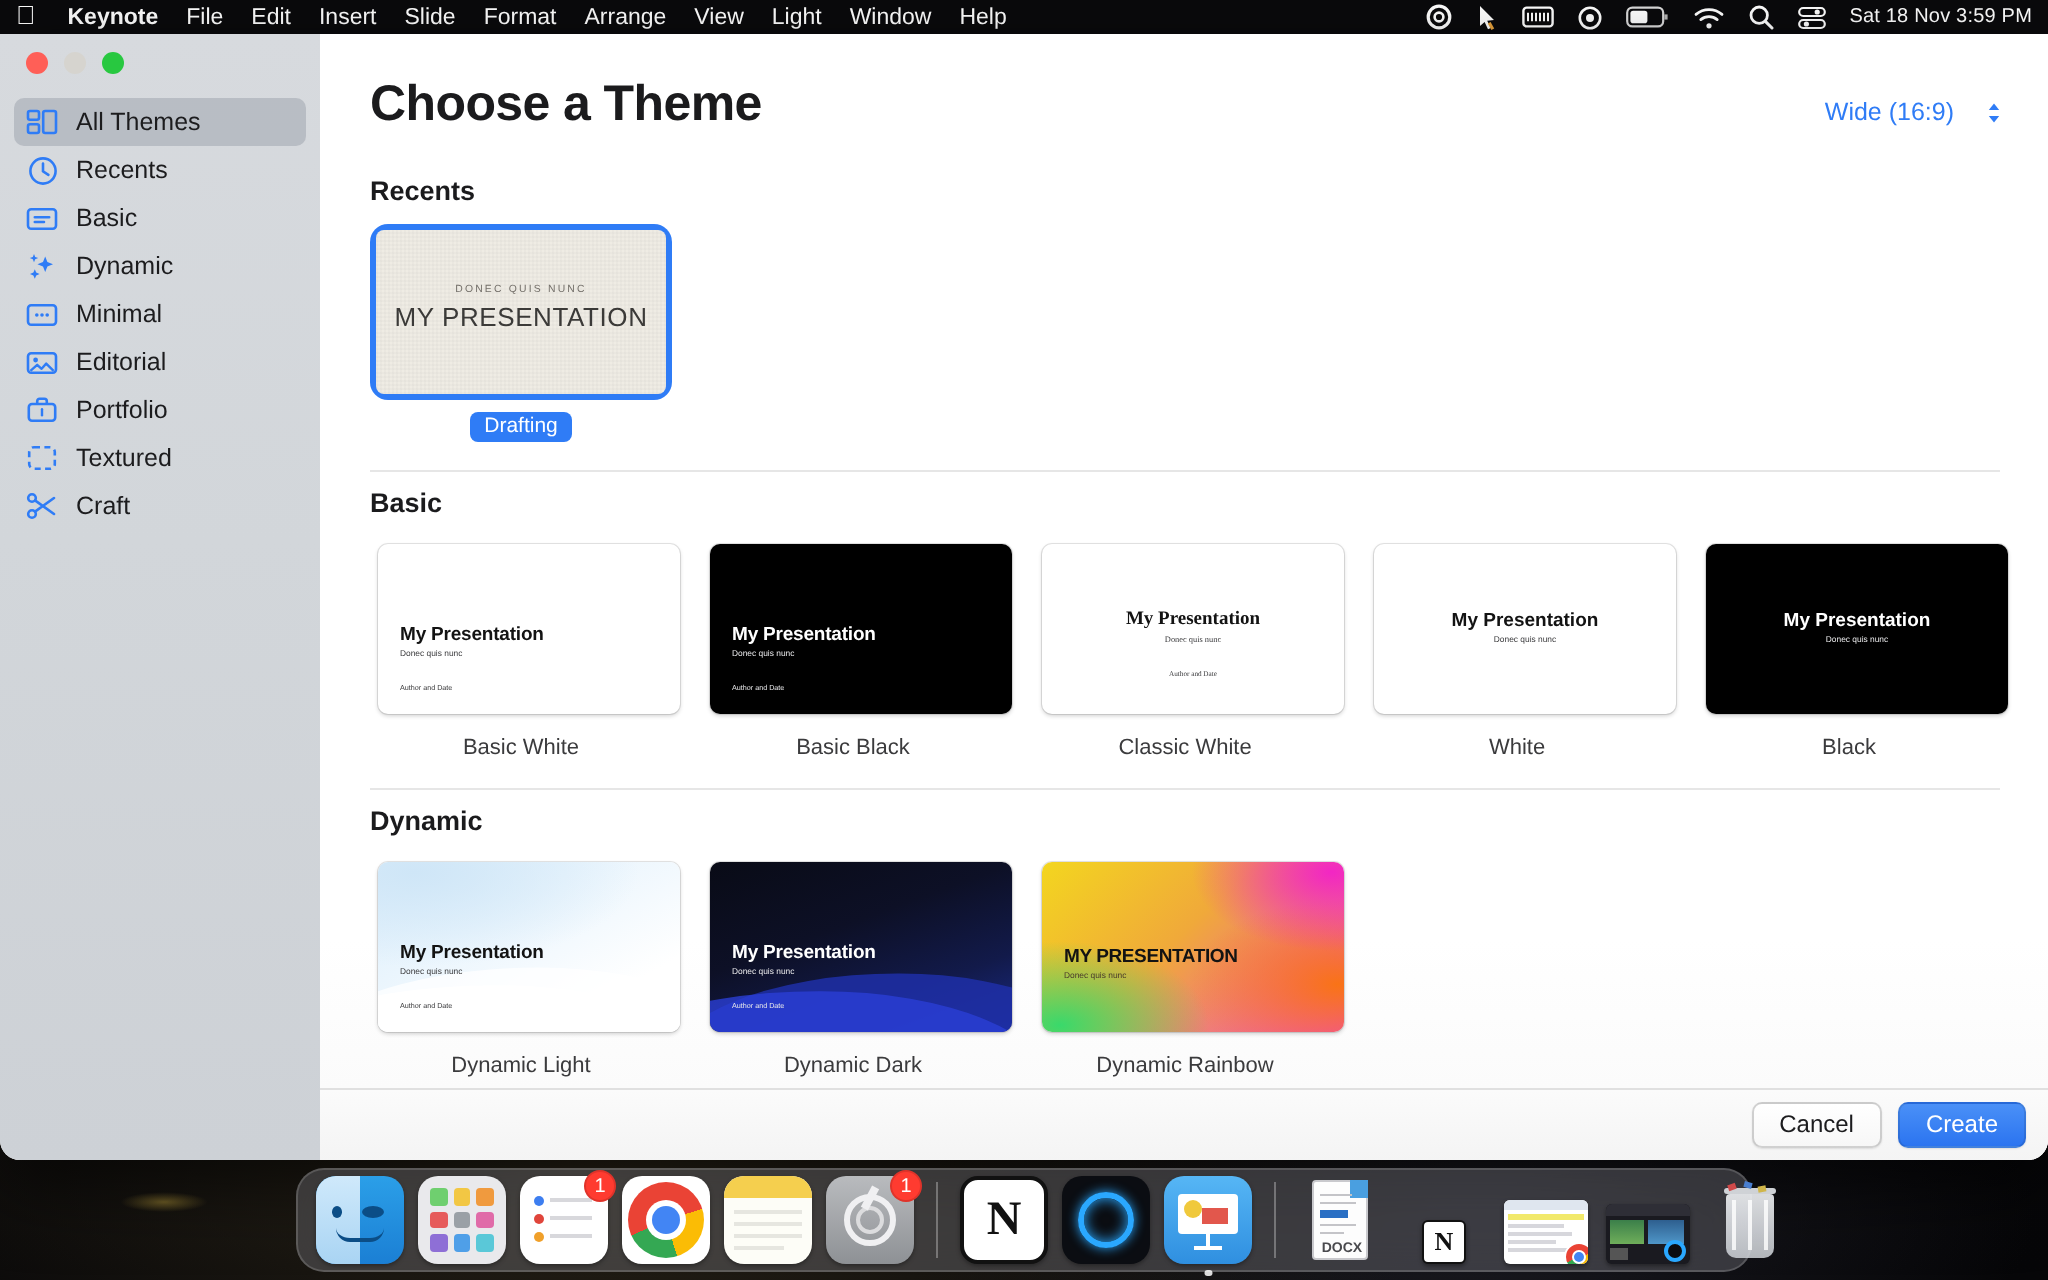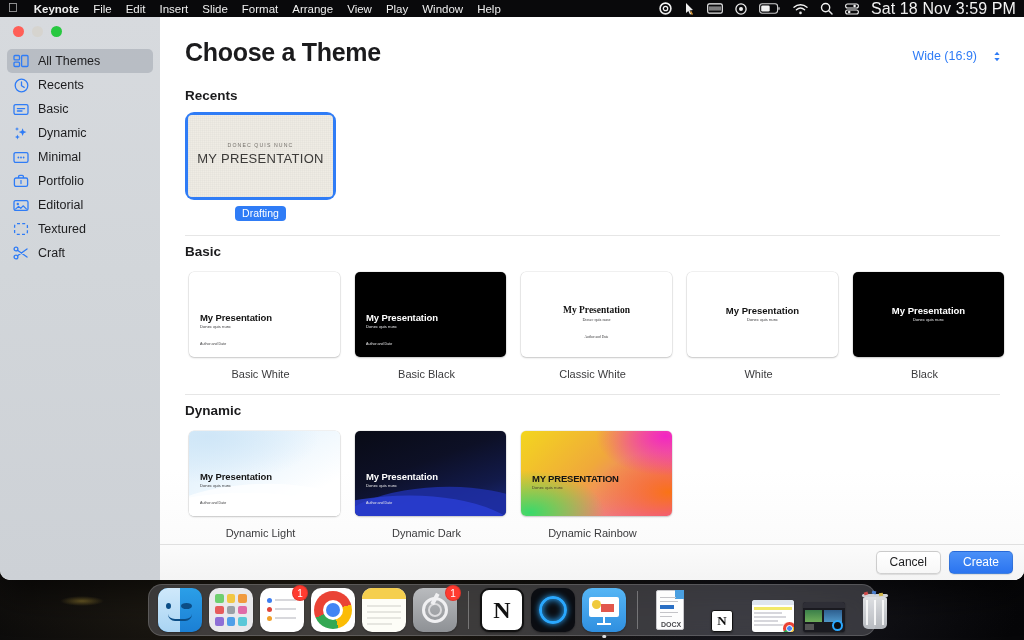--- a/index.html
+++ b/index.html
@@ -31,21 +31,21 @@
     display:flex; align-items:center;
     padding: 0 8px 0 8px;
     color:#fff; font-size:11.5px;
   }
   .menu-left { display:flex; align-items:center; gap:14px; }
   .apple-logo { font-size:13px; line-height:1; margin-right:2px; position:relative; top:-1px; }
   .menu-app { font-weight:bold; }
   .menu-item { white-space:nowrap; }
   .menu-right { margin-left:auto; display:flex; align-items:center; gap:12px; }
   .mi-icon { display:inline-flex; align-items:center; justify-content:center; }
-  .clock { font-size:16px; letter-spacing:.1px; }
+  .clock { font-size:10px; letter-spacing:.1px; }
 
   
   .window {
     position:absolute; left:0; top:17px; width:1024px; height:563px;
     background:#fff;
     border-radius: 0 0 10px 10px;
     overflow:hidden;
     box-shadow: 0 14px 36px rgba(0,0,0,.6);
     display:flex;
   }
@@ -234,21 +234,21 @@
     <div class="menu-left">
       <span class="apple-logo"></span>
       <span class="menu-app">Keynote</span>
       <span class="menu-item">File</span>
       <span class="menu-item">Edit</span>
       <span class="menu-item">Insert</span>
       <span class="menu-item">Slide</span>
       <span class="menu-item">Format</span>
       <span class="menu-item">Arrange</span>
       <span class="menu-item">View</span>
-      <span class="menu-item">Play</span>
+      <span class="menu-item">Light</span>
       <span class="menu-item">Window</span>
       <span class="menu-item">Help</span>
     </div>
     <div class="menu-right">
       <span class="mi-icon">
         <svg width="13" height="13" viewBox="0 0 13 13">
             <circle cx="6.5" cy="6.5" r="5.4" fill="none" stroke="#fff" stroke-width="1.6"></circle>
             <circle cx="6.5" cy="6.5" r="2.2" fill="none" stroke="#fff" stroke-width="1.3"></circle>
           </svg>
       </span>
@@ -363,38 +363,38 @@
                 <circle cx="8" cy="6.5" r=".9" fill="#2f7cf6"></circle>
                 <circle cx="10.6" cy="6.5" r=".9" fill="#2f7cf6"></circle>
               </svg>
           </span>
           <span>Minimal</span>
         </div>
 
 
         <div class="side-item">
           <span class="side-icon">
+            <svg width="16" height="13" viewBox="0 0 16 13">
+                <rect x="1" y="1.6" width="14" height="9.8" rx="1.6" fill="none" stroke="#2f7cf6" stroke-width="1.3"></rect>
+                <circle cx="4.8" cy="5" r="1.2" fill="#2f7cf6"></circle>
+                <path d="M2.2 10.4l3.4-3 2.2 2 2.3-2.6 3.7 3.6" fill="none" stroke="#2f7cf6" stroke-width="1.2" stroke-linejoin="round"></path>
+              </svg>
+          </span>
+          <span>Editorial</span>
+        </div>
+
+        <div class="side-item">
+          <span class="side-icon">
             <svg width="16" height="14" viewBox="0 0 16 14">
                 <rect x="1.4" y="4" width="13.2" height="8.4" rx="1.6" fill="none" stroke="#2f7cf6" stroke-width="1.3"></rect>
                 <path d="M5.6 4V2.6a1.2 1.2 0 0 1 1.2-1.2h2.4a1.2 1.2 0 0 1 1.2 1.2V4" fill="none" stroke="#2f7cf6" stroke-width="1.3"></path>
                 <path d="M8 6.6v3" stroke="#2f7cf6" stroke-width="1.2" stroke-linecap="round"></path>
               </svg>
           </span>
           <span>Portfolio</span>
-        </div>
-
-        <div class="side-item">
-          <span class="side-icon">
-            <svg width="16" height="13" viewBox="0 0 16 13">
-                <rect x="1" y="1.6" width="14" height="9.8" rx="1.6" fill="none" stroke="#2f7cf6" stroke-width="1.3"></rect>
-                <circle cx="4.8" cy="5" r="1.2" fill="#2f7cf6"></circle>
-                <path d="M2.2 10.4l3.4-3 2.2 2 2.3-2.6 3.7 3.6" fill="none" stroke="#2f7cf6" stroke-width="1.2" stroke-linejoin="round"></path>
-              </svg>
-          </span>
-          <span>Editorial</span>
         </div>
 
         <div class="side-item">
           <span class="side-icon">
             <svg width="16" height="14" viewBox="0 0 16 14">
                 <rect x="1.6" y="1.6" width="12.8" height="10.8" rx="2.4" fill="none" stroke="#2f7cf6" stroke-width="1.3" stroke-dasharray="3 2.2"></rect>
               </svg>
           </span>
           <span>Textured</span>
         </div>

